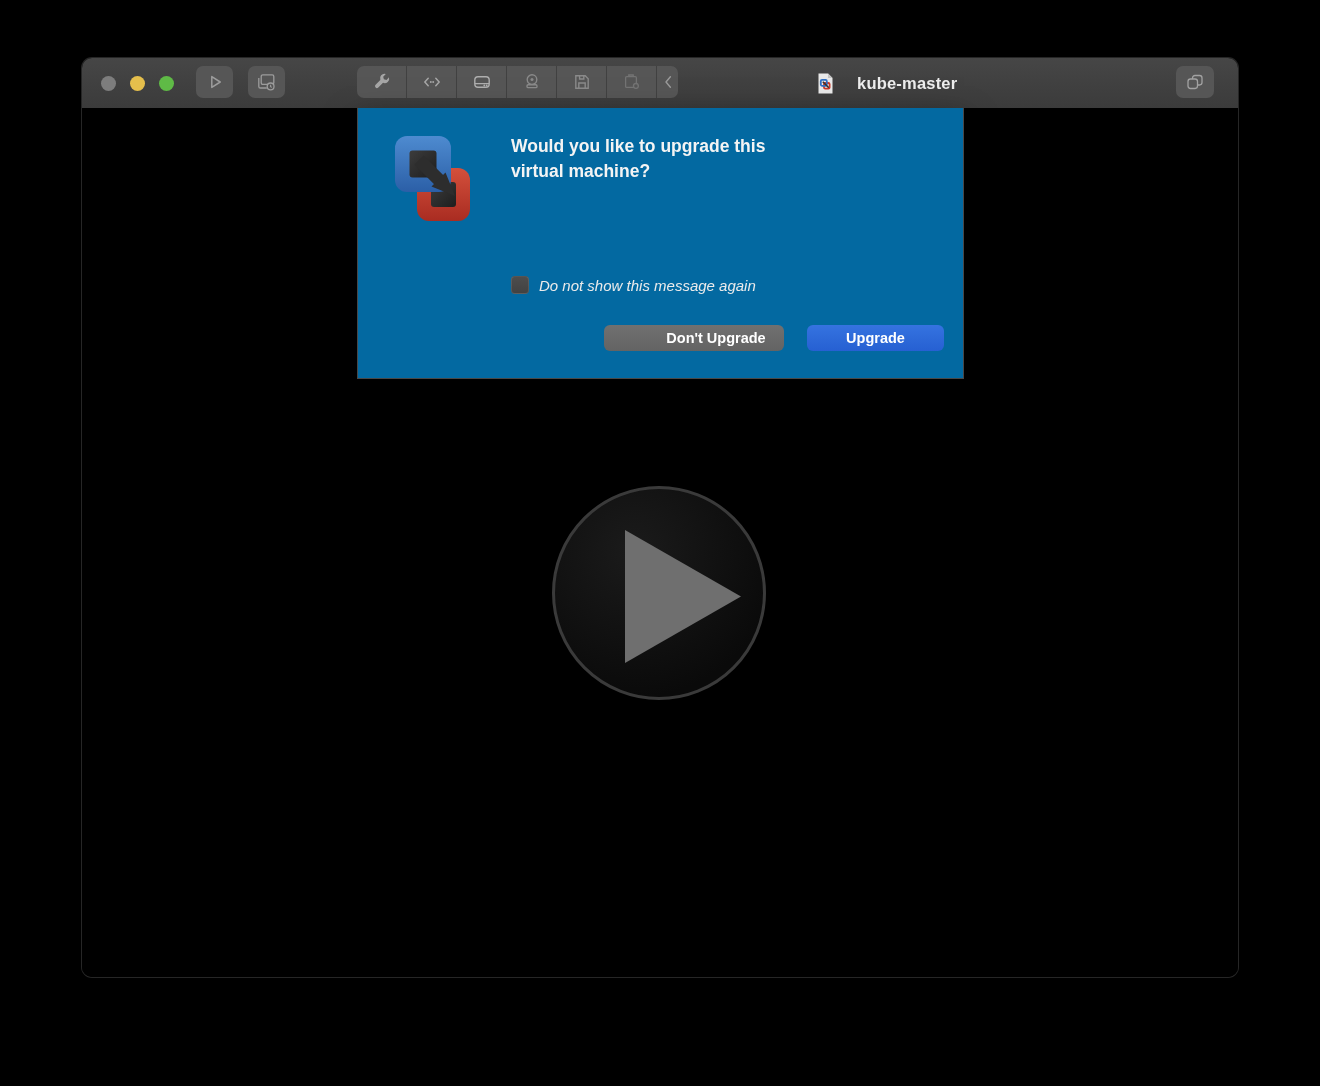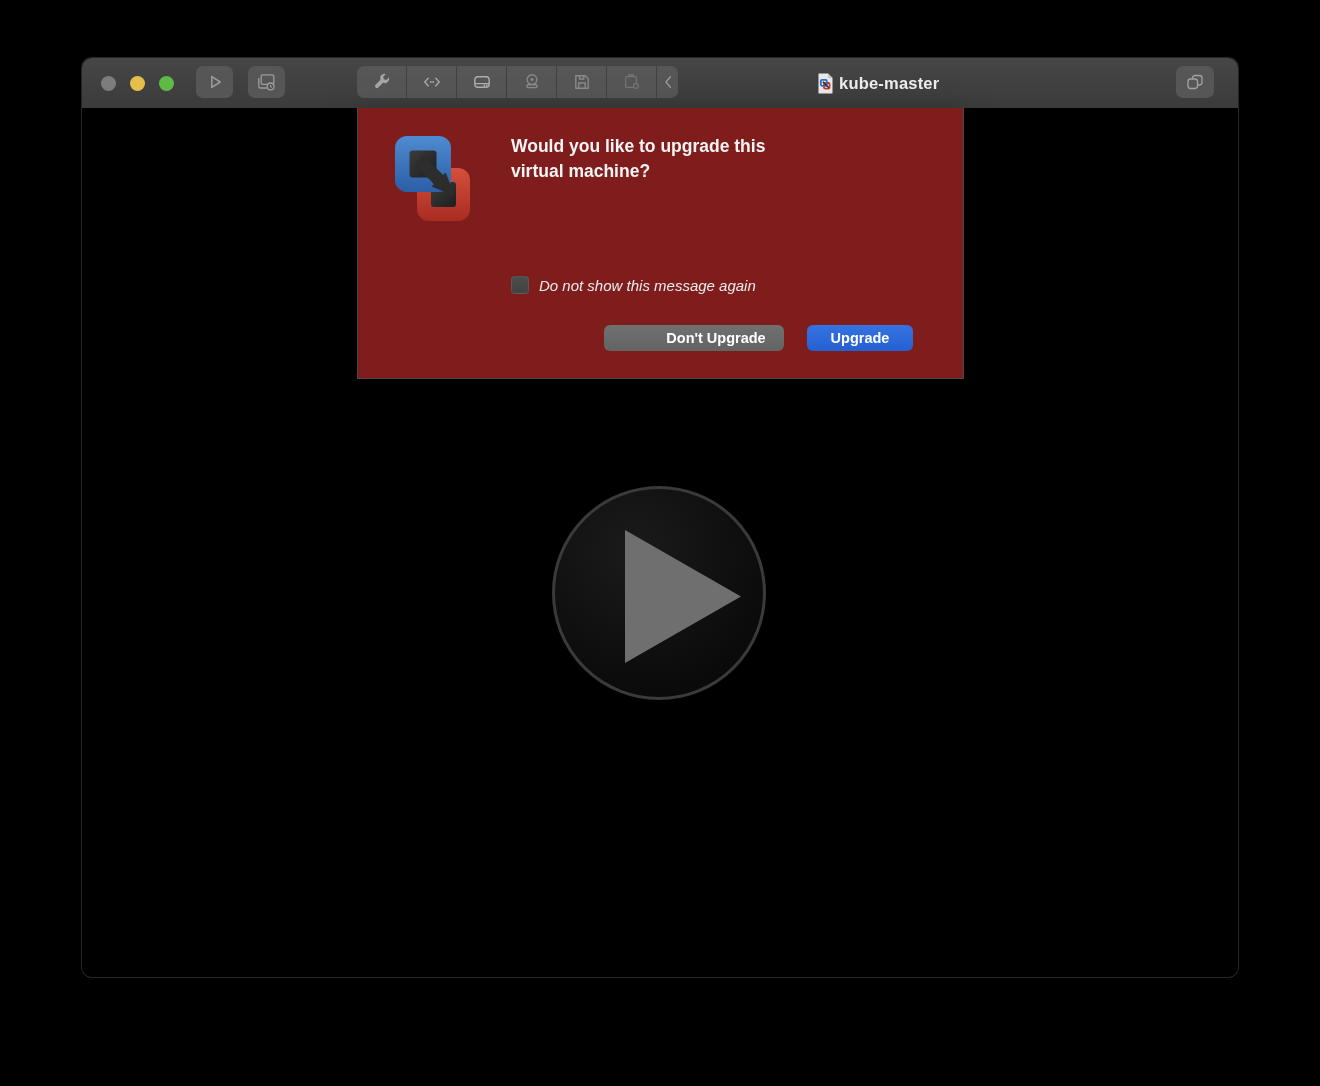--- a/index.html
+++ b/index.html
@@ -25,44 +25,44 @@
   .btn-snapshots { left:166px; width:37px; }
   .btn-windows   { left:1094px; width:38px; }
 
   .cluster { position:absolute; left:275px; top:8px; height:32px; display:flex;
              background:#565656; border-radius:7px; overflow:hidden; }
   .seg { width:50px; height:32px; display:flex; align-items:center; justify-content:center;
          border-right:1px solid #414141; }
   .seg:last-child { border-right:none; width:21px; }
 
   .title-group { position:absolute; left:734px; top:0; height:50px;
-                 display:flex; align-items:center; gap:4px; }
+                 display:flex; align-items:center; gap:22px; }
   .window-title { color:#ededed; font-size:16.5px; font-weight:bold; letter-spacing:.2px; }
 
   
   .dialog { position:absolute; left:275px; top:50px; width:607px; height:271px;
-            background:#7f1d1d; border:1px solid #484848; border-top:none;
+            background:#0369a1; border:1px solid #484848; border-top:none;
             box-shadow:0 14px 30px rgba(0,0,0,.55); }
   .dlg-icon { position:absolute; left:36px; top:27px; }
   .dlg-heading { position:absolute; left:153px; top:26px; width:300px;
                  color:#f4f4f4; font-size:17.5px; font-weight:bold; line-height:25px; }
   .dlg-body { position:absolute; left:153px; top:87px; width:415px;
               color:#d3d3d3; font-size:14.5px; line-height:20.5px; }
   .dlg-checkrow { position:absolute; left:153px; top:168px; display:flex;
                   align-items:center; gap:10px;font-style:italic; }
   .checkbox { width:18px; height:18px; border-radius:4px;
               background:linear-gradient(#4d4d4d,#424242);
               border:1px solid rgba(255,255,255,.10); }
   .check-label { color:#ebebeb; font-size:15px; }
   .dlg-buttons { position:absolute; top:217px; left:246px; display:flex; gap:23px; }
   .btn { height:26px; border:none; border-radius:6px; color:#fff;
          font-family:"Liberation Sans", sans-serif; font-size:14.5px; font-weight:600;
          display:flex; align-items:center; justify-content:center; }
   .btn-secondary { width:180px; background:linear-gradient(#707070,#636363);padding-left:44px; }
-  .btn-primary   { width:106px; background:linear-gradient(#3573e0,#2660d2); }
+  .btn-primary   { width:137px; background:linear-gradient(#3573e0,#2660d2); }
 
   
   .screen { position:absolute; left:0; top:50px; right:0; bottom:0; background:#000; }
   .play-circle { position:absolute; left:470px; top:378px; width:214px; height:214px;
                  border-radius:50%; border:3px solid #3a3a3a;
                  background:radial-gradient(circle at 38% 30%, #1b1b1b, #0a0a0a 75%); }
 </style>
 </head>
 <body>
 

